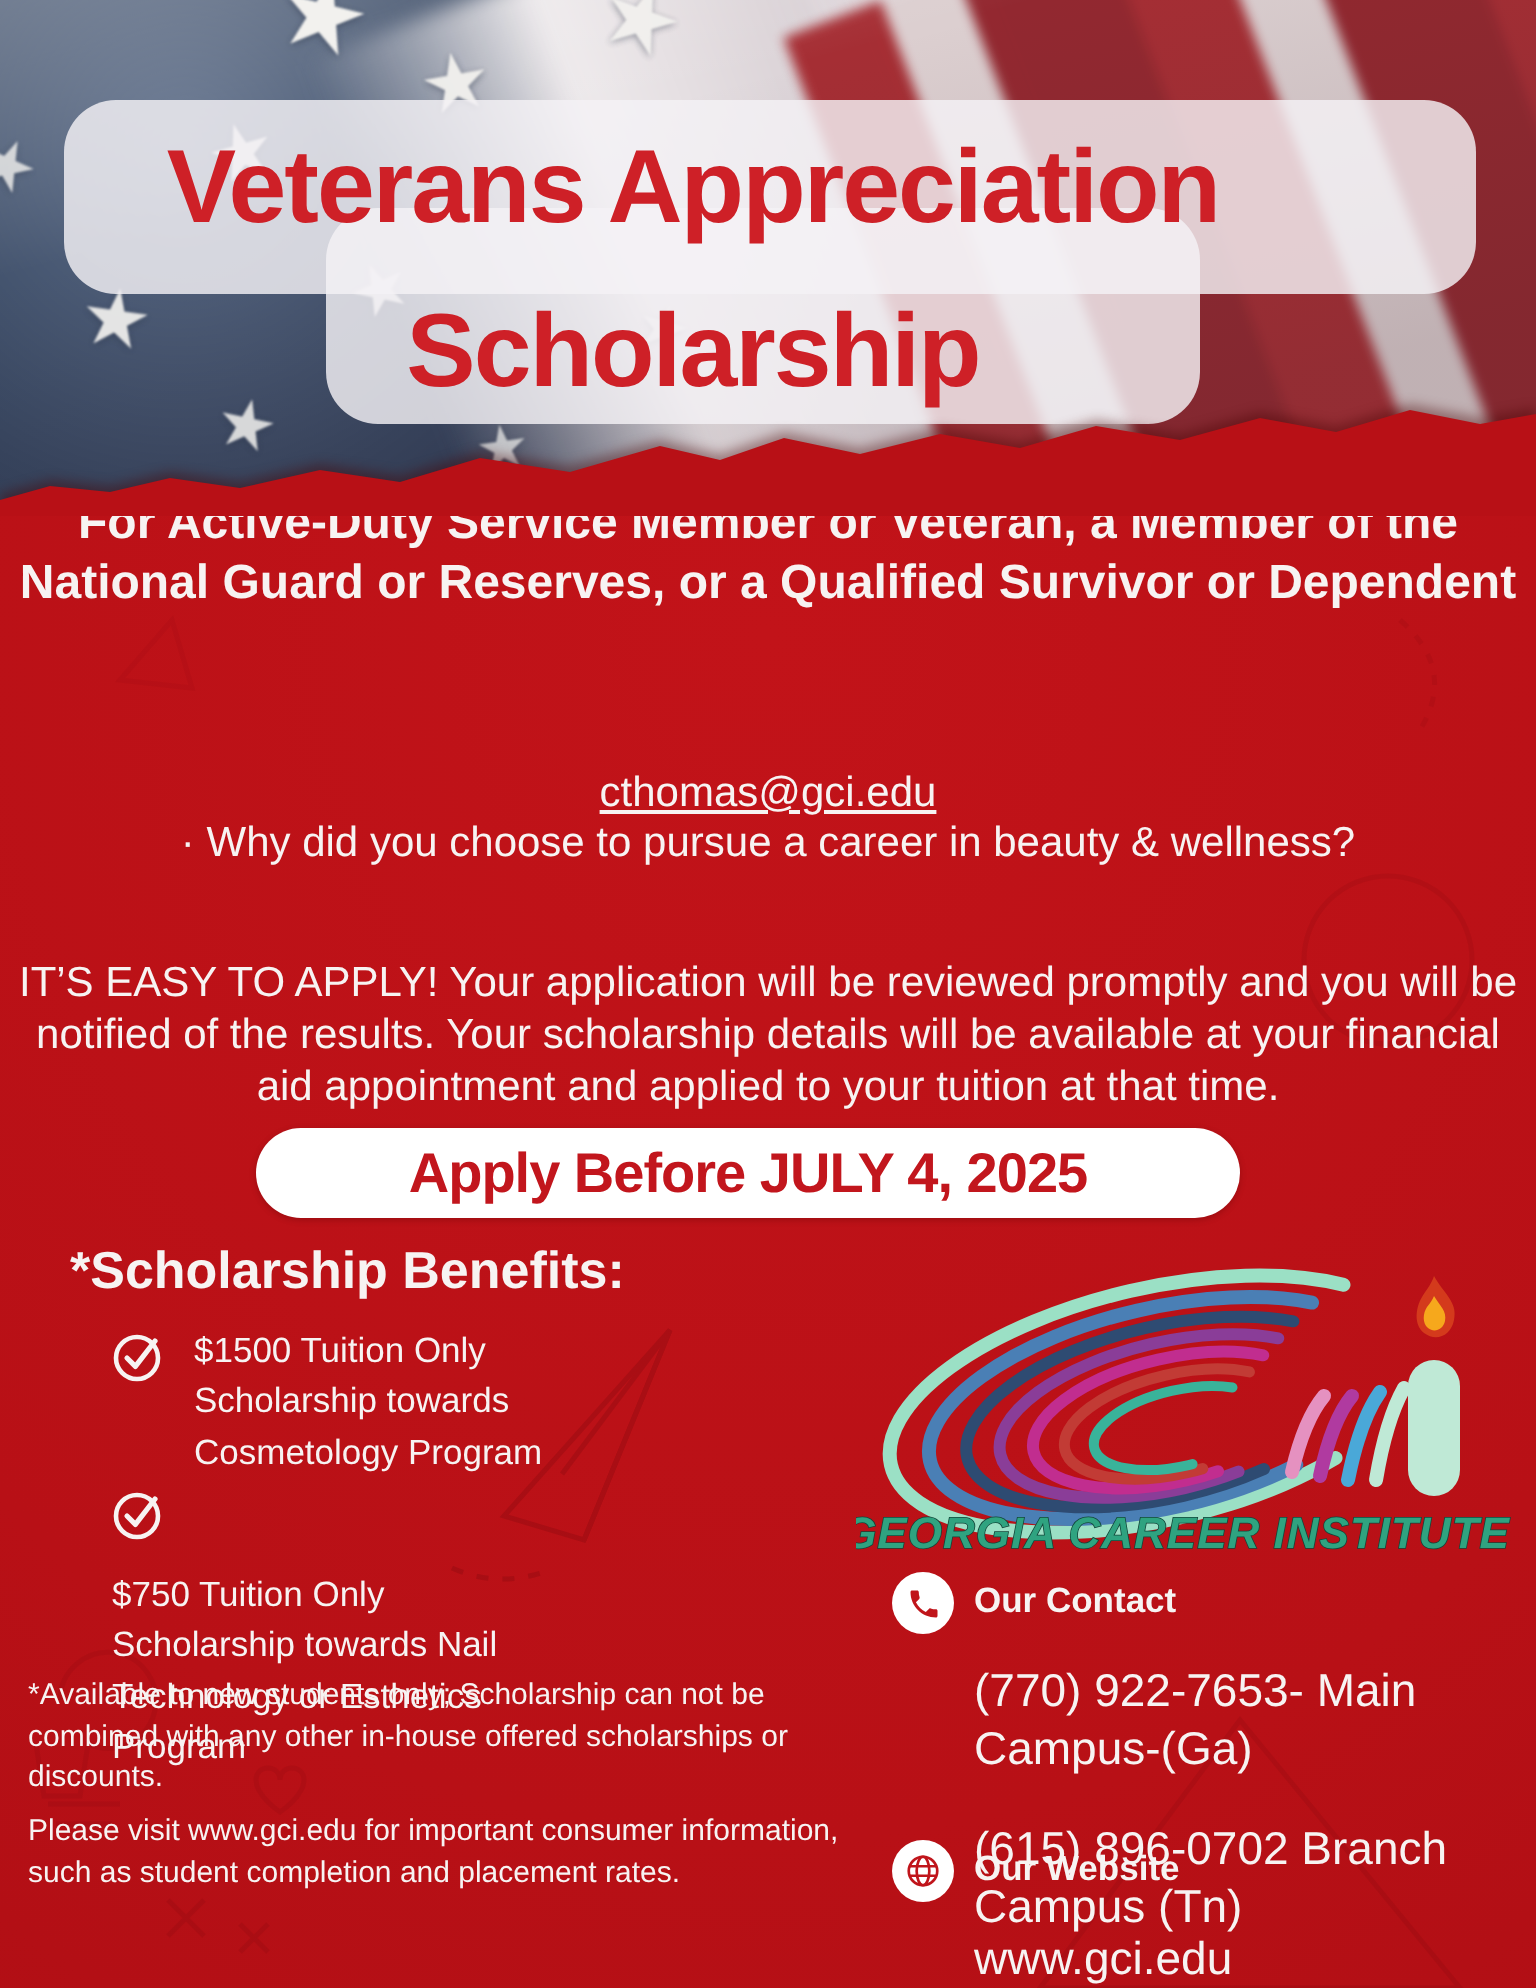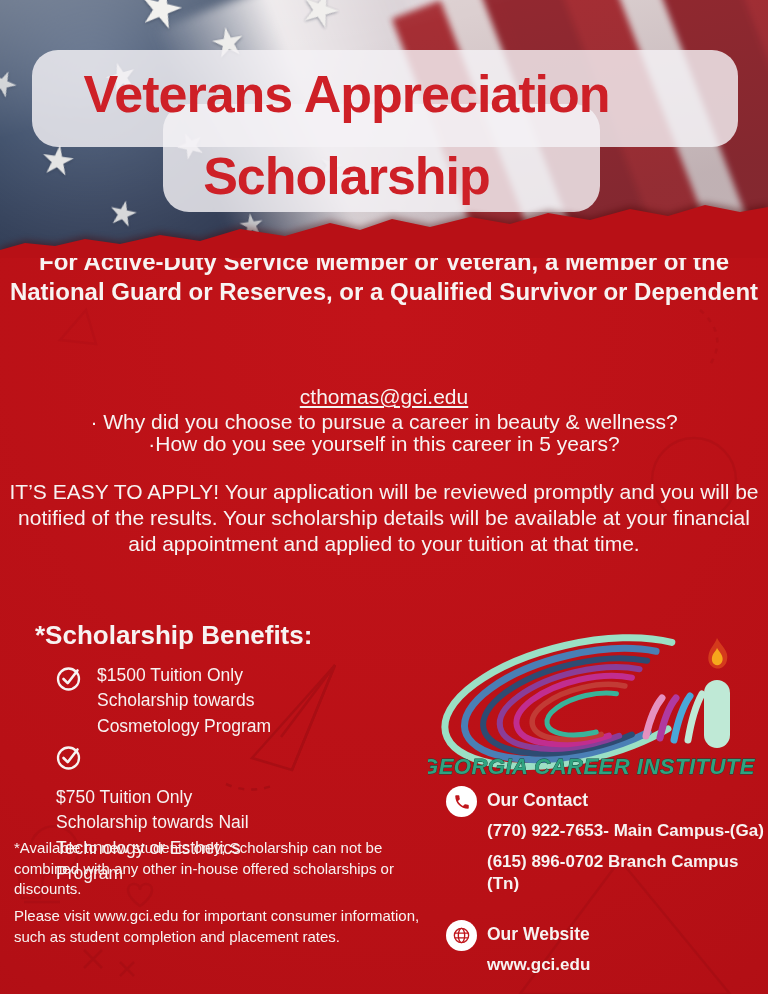--- a/index.html
+++ b/index.html
@@ -62,21 +62,21 @@
   
   .logo{position:absolute;left:428px;top:628px;width:336px;height:162px;}
   
   .contact-row{position:absolute;display:flex;gap:10px;align-items:flex-start;}
   .contact-block{left:446px;top:786px;width:312px;}
   .website-block{left:446px;top:920px;width:312px;}
   .icon-circle{flex:0 0 auto;width:31px;height:31px;border-radius:50%;background:#fff;
     display:flex;align-items:center;justify-content:center;}
   .contact-col{display:flex;flex-direction:column;}
   .contact-heading{font-size:17.5px;font-weight:bold;margin-top:4px;}
-  .contact-line{font-size:17px;line-height:1.28;margin-top:9px;width:278px;font-weight:bold;}
+  .contact-line{font-size:23px;line-height:1.28;margin-top:20px;width:278px;}
 </style>
 </head>
 <body>
 
 <div class="poster">
 
   <div class="flag">
     <div class="flag-navy"></div>
     <div class="flag-white"></div>
     <div class="flag-stripes"></div>
@@ -117,24 +117,24 @@
       <path d="M60,90 l26,-30 l10,34 Z" opacity="0.3"></path>
     </g>
   </svg>
 
   <div class="eligibility white-text">For Active-Duty Service Member or Veteran, a Member of the National Guard or Reserves, or a Qualified Survivor or Dependent</div>
 
   <div class="essay-email">
     <a href="#">cthomas@gci.edu</a>
   </div>
   <div class="question1 white-text">· Why did you choose to pursue a career in beauty &amp; wellness?</div>
-  <div class="question2 white-text">·How do you see yourself in this career in 5 years?</div>
 
   <div class="apply-info white-text">IT’S EASY TO APPLY! Your application will be reviewed promptly and you will be notified of the results. Your scholarship details will be available at your financial aid appointment and applied to your tuition at that time.</div>
 
+  <div class="deadline-pill">Apply Before JULY 4, 2025</div>
 
   <div class="benefits-heading white-text">*Scholarship Benefits:</div>
 
   <div class="benefit benefit-1">
     <svg class="check" width="27" height="27" viewBox="0 0 27 27" style="overflow:visible;">
       <circle cx="12.5" cy="14" r="10.5" fill="none" stroke="#f7f3f2" stroke-width="2.3"></circle>
       <path d="M7.5,14 l4.2,4.2 L21.5,5.5" fill="none" stroke="#f7f3f2" stroke-width="2.6" stroke-linecap="round" stroke-linejoin="round"></path>
     </svg>
     <div class="b-text white-text">$1500 Tuition Only Scholarship towards Cosmetology Program</div>
   </div>

